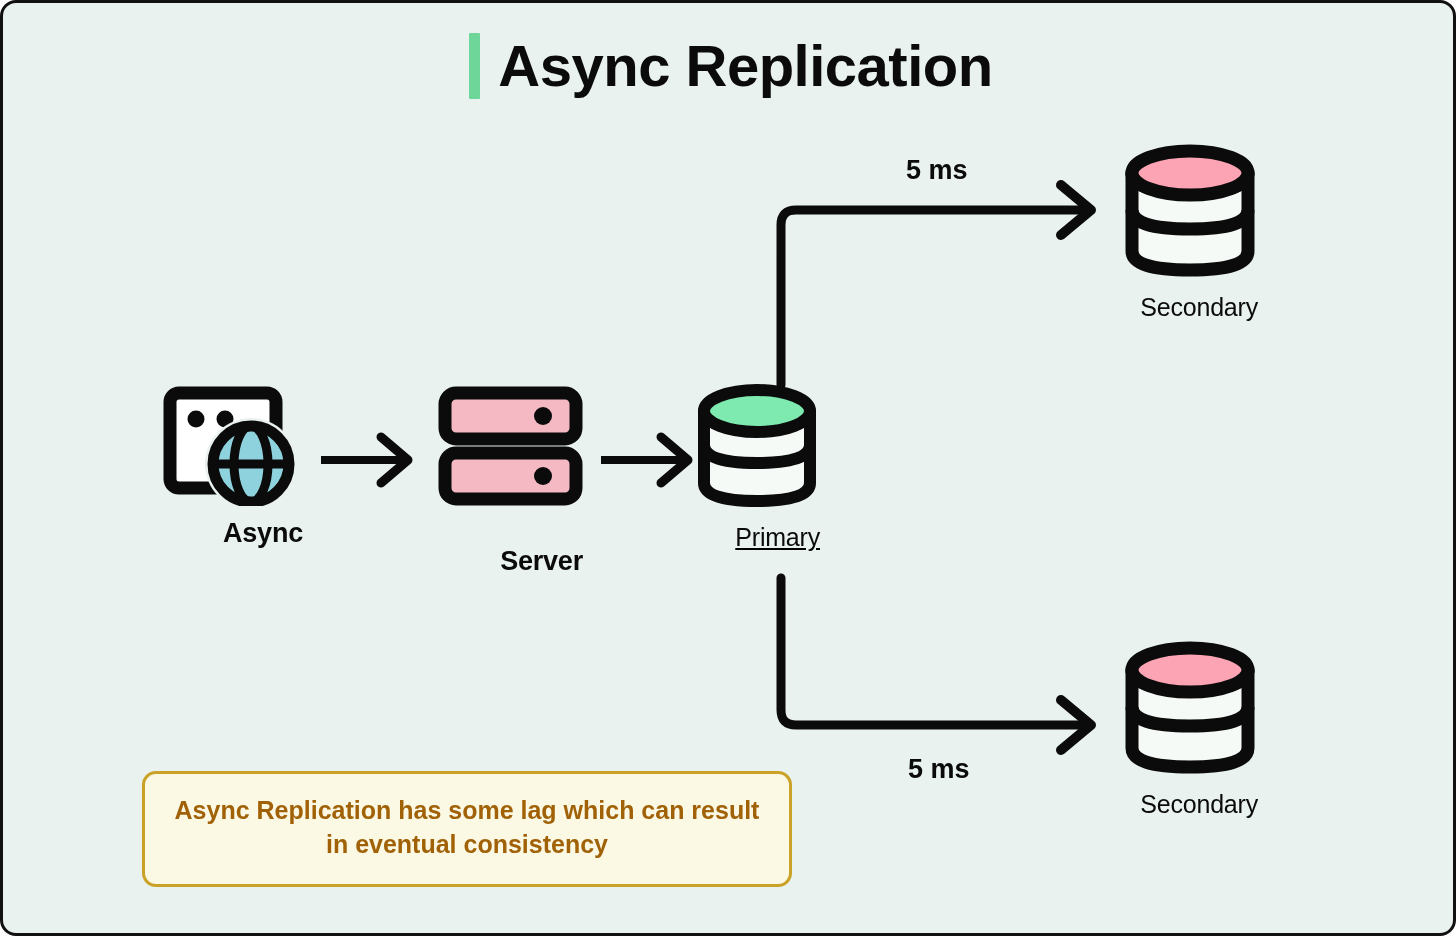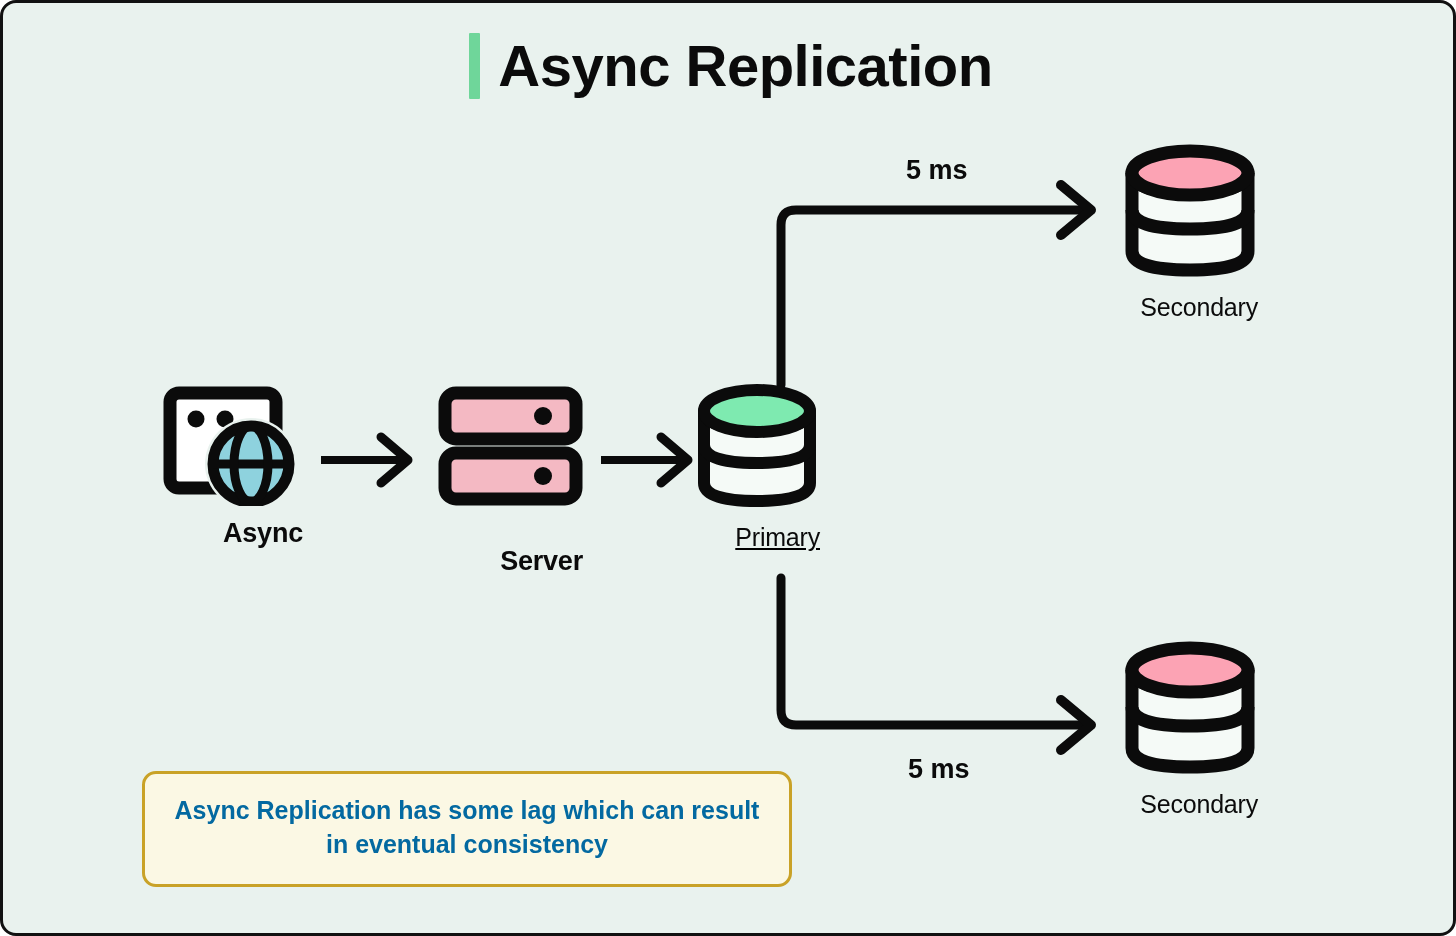--- a/index.html
+++ b/index.html
@@ -106,21 +106,21 @@
     background: #fbf8e4;
     border: 3px solid #c9a227;
     border-radius: 14px;
     padding: 20px 18px 22px;
     text-align: center;
   }
   #note-text {
     font-size: 25px;
     font-weight: 700;
     line-height: 1.35;
-    color: #0369a1;
+    color: #a16207;
   }
 </style>
 </head>
 <body>
 
 <div id="canvas">
 
   <div id="title-wrap">
     <div id="title-bar"></div>
     <div id="title-text">Async Replication</div>

